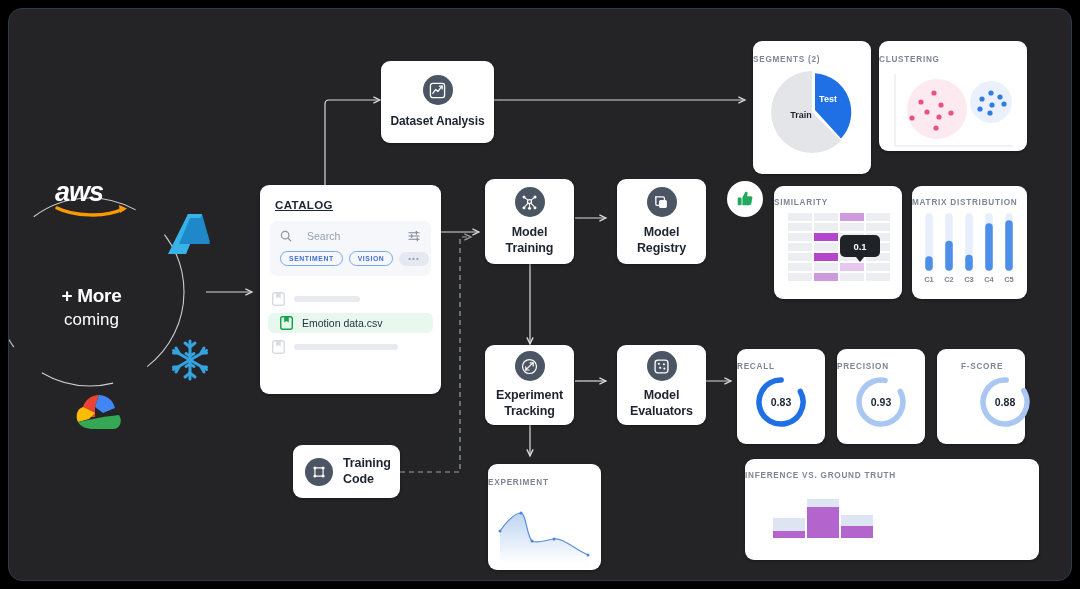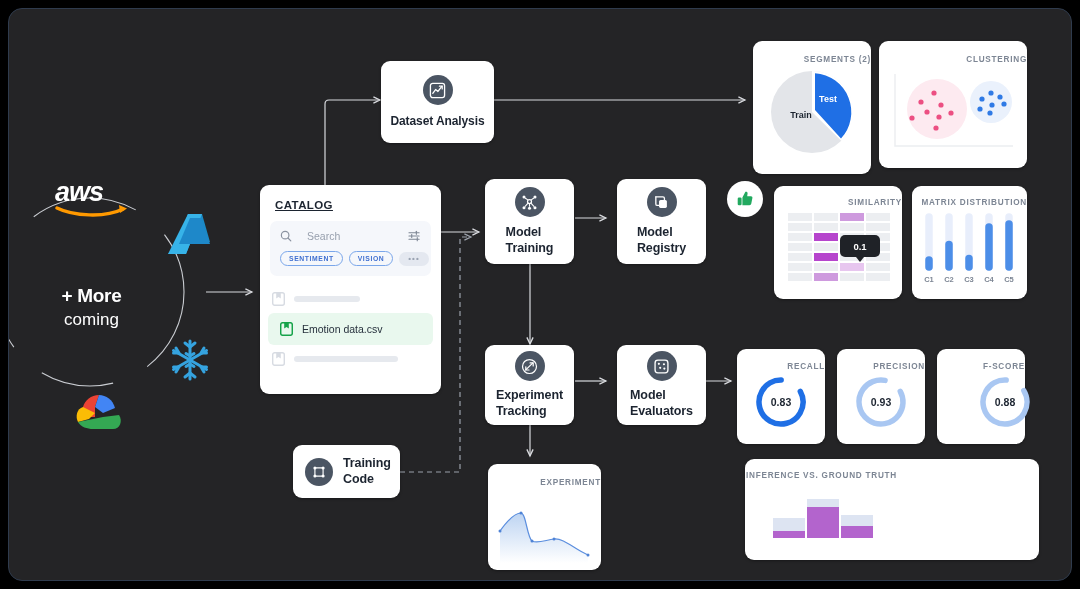--- a/index.html
+++ b/index.html
@@ -23,36 +23,36 @@
     border-radius: 14px;
     overflow: hidden;
   }
   .card {
     position: absolute;
     background: #ffffff;
     border-radius: 9px;
     box-shadow: 0 1px 3px rgba(0,0,0,0.35);
   }
   .node-label {
-    text-align: left;
+    text-align: center;
     font-size: 12.5px;
     font-weight: 700;
     color: #1c2430;
     line-height: 1.22;
     letter-spacing: -0.1px;
   }
   .node-icon {
     width: 30px; height: 30px;
     border-radius: 50%;
     background: #4b5563;
     display: flex; align-items: center; justify-content: center;
     margin: 0 auto;
   }
   .card-title {
-    text-align: right;
+    text-align: left;
     font-size: 8.2px;
     font-weight: 700;
     letter-spacing: 0.75px;
     color: #7d8694;
   }
   svg.wires { position: absolute; left:0; top:0; width:1064px; height:573px; pointer-events:none; }
 </style>
 </head>
 <body>
 
@@ -175,21 +175,21 @@
       </div>
 
       <div style="margin-top:9px;">
         <div style="display:flex;align-items:center;gap:9px;padding:7px 12px;">
           <svg width="13" height="14" viewBox="0 0 13 14">
             <rect x="0.7" y="0.7" width="11.6" height="12.6" rx="2" fill="none" stroke="#d7dbe2" stroke-width="1.4"></rect>
             <path d="M4.2,0.9 L4.2,6.6 L6.5,5 L8.8,6.6 L8.8,0.9" fill="#d7dbe2"></path>
           </svg>
           <div style="height:6px;width:66px;background:#e6e9ee;border-radius:3px;"></div>
         </div>
-        <div style="display:flex;align-items:center;gap:9px;padding:9px 12px;margin:0 8px;background:#e9f8ee;border-radius:6px;">
+        <div style="display:flex;align-items:center;gap:9px;padding:3px 12px;margin:0 8px;background:#e9f8ee;border-radius:6px;">
           <svg width="13" height="14" viewBox="0 0 13 14">
             <rect x="0.7" y="0.7" width="11.6" height="12.6" rx="2" fill="none" stroke="#17a34a" stroke-width="1.5"></rect>
             <path d="M4.2,0.9 L4.2,6.6 L6.5,5 L8.8,6.6 L8.8,0.9" fill="#17a34a"></path>
           </svg>
           <div style="font-size:10.5px;color:#26303c;font-weight:400;">Emotion data.csv</div>
         </div>
         <div style="display:flex;align-items:center;gap:9px;padding:7px 12px;">
           <svg width="13" height="14" viewBox="0 0 13 14">
             <rect x="0.7" y="0.7" width="11.6" height="12.6" rx="2" fill="none" stroke="#d7dbe2" stroke-width="1.4"></rect>
             <path d="M4.2,0.9 L4.2,6.6 L6.5,5 L8.8,6.6 L8.8,0.9" fill="#d7dbe2"></path>
@@ -327,21 +327,21 @@
       <div class="card-title" style="padding-top:14px;">SEGMENTS (2)</div>
       <svg width="118" height="100" viewBox="0 0 118 100" style="display:block;">
         <circle cx="59" cy="48" r="41" fill="#e3e5e9"></circle>
         <path d="M59,48 L59,7 A41,41 0 0 1 88.5,77 Z" fill="#ffffff"></path>
         <path d="M62,46 L62,9.2 A39,39 0 0 1 88,74.5 Z" fill="#1f6fe5"></path>
         <text x="48" y="54" text-anchor="middle" font-family="Liberation Sans, sans-serif" font-size="9" font-weight="700" fill="#1c2430">Train</text>
         <text x="75" y="38" text-anchor="middle" font-family="Liberation Sans, sans-serif" font-size="9" font-weight="700" fill="#ffffff">Test</text>
       </svg>
     </div>
 
-    <div class="card" style="left:870px;top:32px;width:148px;height:127px;">
+    <div class="card" style="left:870px;top:32px;width:148px;height:110px;">
       <div class="card-title" style="padding-top:14px;">CLUSTERING</div>
       <svg width="148" height="100" viewBox="0 0 148 100" style="display:block;">
         <path d="M16,10 L16,82 L134,82" fill="none" stroke="#eceef1" stroke-width="1.5"></path>
         <circle cx="58" cy="45" r="30" fill="#fdeaf0"></circle>
         <circle cx="112" cy="38" r="21" fill="#eaf1fc"></circle>
         <g fill="#ec4f82">
           <circle cx="42" cy="38" r="2.6"></circle>
             <circle cx="55" cy="29" r="2.6"></circle>
           <circle cx="62" cy="41" r="2.6"></circle>
             <circle cx="48" cy="48" r="2.6"></circle>

